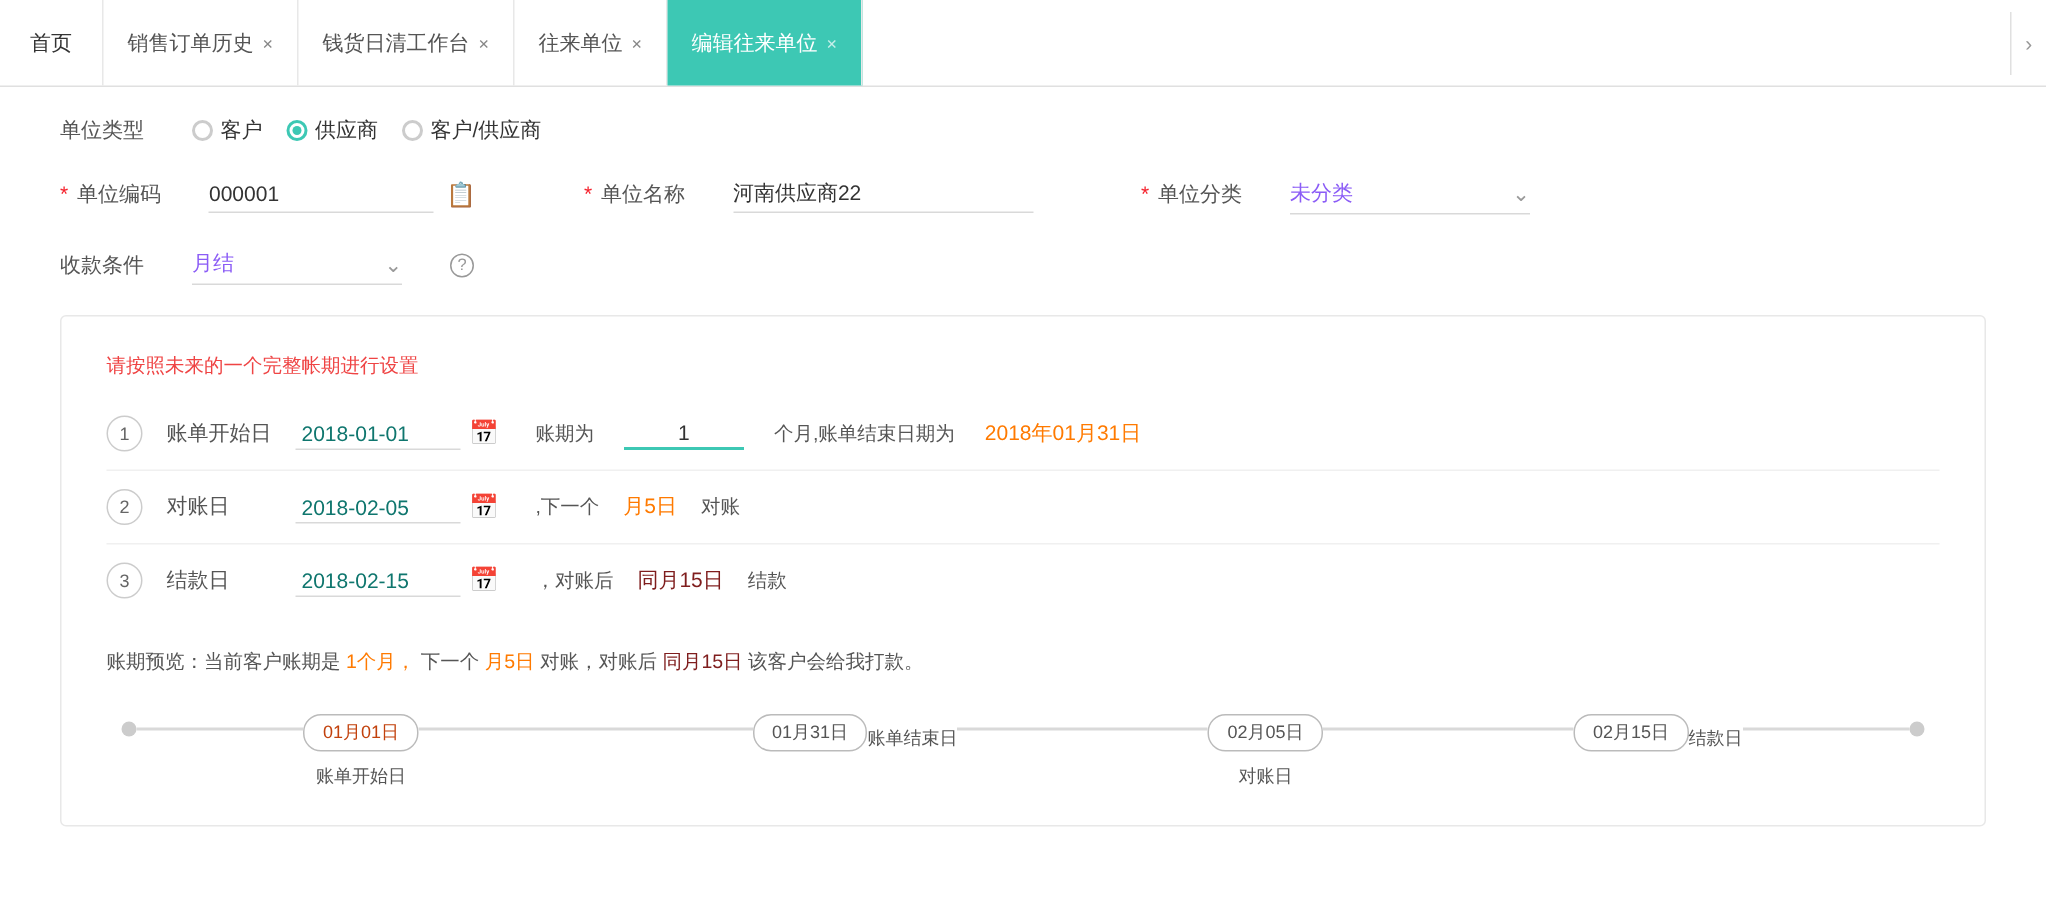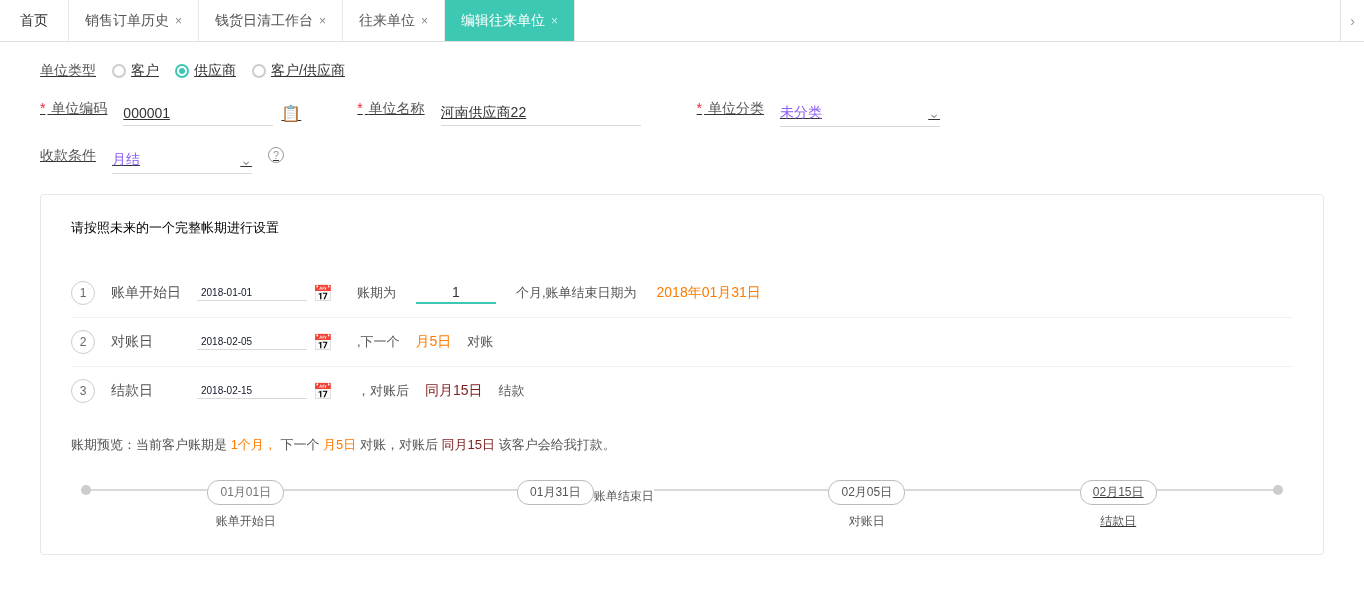--- a/index.html
+++ b/index.html
@@ -4,21 +4,21 @@
   <style>
     * { box-sizing: border-box; margin: 0; padding: 0; }
     body { font-family: 'Microsoft YaHei', '微软雅黑', sans-serif; font-size: 14px; color: #333; background: #f5f5f5; }
 
     
     .tab-bar {
       display: flex;
       align-items: center;
       background: #fff;
       border-bottom: 1px solid #e0e0e0;
-      height: 42px;
+      height: 58px;
       padding-left: 0;
     }
     .tab-item {
       display: flex;
       align-items: center;
       padding: 0 16px;
       height: 100%;
       cursor: pointer;
       font-size: 14px;
       color: #555;
@@ -57,23 +57,23 @@
     
     .content {
       padding: 20px 40px;
       background: #fff;
       min-height: calc(100vh - 42px);
     }
 
     
     .form-row {
       display: flex;
+      align-items: center;
       margin-bottom: 20px;
-      gap: 16px;
-      text-decoration: underline;
+      gap: 32px;
     }
     .form-label {
       color: #555;
       white-space: nowrap;
     }
     .required-star {
       color: #f5222d;
       margin-right: 2px;
     }
     .radio-group {
@@ -155,22 +155,22 @@
 
     
     .card {
       border: 1px solid #e8e8e8;
       border-radius: 4px;
       padding: 24px 30px;
       margin-bottom: 20px;
     }
     .card-desc {
       font-size: 13px;
-      color: #000000;
-      margin-bottom: 32px;
+      color: #ef4444;
+      margin-bottom: 12px;
     }
 
     
     .steps-table {
       width: 100%;
     }
     .step-row {
       display: flex;
       align-items: center;
       padding: 12px 0;
@@ -199,22 +199,22 @@
     }
     .step-date-field {
       display: flex;
       align-items: center;
       gap: 6px;
     }
     .step-date-input {
       border: none;
       border-bottom: 1px solid #d9d9d9;
       padding: 2px 4px;
-      font-size: 10px;
-      color: #0f172a;
+      font-size: 14px;
+      color: #0f766e;
       width: 110px;
       outline: none;
     }
     .cal-icon {
       color: #3dc8b4;
       font-size: 16px;
       cursor: pointer;
     }
     .step-desc {
       color: #555;
@@ -386,41 +386,41 @@
 
     <div style="display:flex; align-items:flex-start; width:100%; margin-top:16px; padding: 0 10px;">
 
       <div style="display:flex; flex-direction:column; align-items:center; flex-shrink:0; padding-top:5px;">
         <div style="width:10px;height:10px;border-radius:50%;background:#ccc;"></div>
       </div>
 
       <div style="flex:1; height:2px; background:#d9d9d9; margin-top:9px;"></div>
 
       <div style="display:flex;flex-direction:column;align-items:center;flex-shrink:0;">
-        <div style="border:1px solid #bbb;border-radius:12px;padding:3px 12px;font-size:12px;color:#737373;background:#fff;white-space:nowrap;">01月01日</div>
+        <div style="border:1px solid #bbb;border-radius:12px;padding:3px 12px;font-size:12px;color:#c2410c;background:#fff;white-space:nowrap;">01月01日</div>
         <div style="font-size:12px;color:#555;margin-top:8px;">账单开始日</div>
       </div>
 
       <div style="flex:2; height:2px; background:#d9d9d9; margin-top:9px;"></div>
 
       <div style="display:flex;flex-direction:row;align-items:center;flex-shrink:0;">
         <div style="border:1px solid #bbb;border-radius:12px;padding:3px 12px;font-size:12px;color:#555;background:#fff;white-space:nowrap;">01月31日</div>
         <div style="font-size:12px;color:#555;margin-top:8px;">账单结束日</div>
       </div>
 
       <div style="flex:1.5; height:2px; background:#d9d9d9; margin-top:9px;"></div>
 
       <div style="display:flex;flex-direction:column;align-items:center;flex-shrink:0;">
         <div style="border:1px solid #bbb;border-radius:12px;padding:3px 12px;font-size:12px;color:#555;background:#fff;white-space:nowrap;">02月05日</div>
         <div style="font-size:12px;color:#555;margin-top:8px;">对账日</div>
       </div>
 
       <div style="flex:1.5; height:2px; background:#d9d9d9; margin-top:9px;"></div>
 
-      <div style="display:flex;flex-direction:column;align-items:center;flex-shrink:0;text-decoration:underline;">
+      <div style="display:flex;flex-direction:row;flex-shrink:0;">
         <div style="border:1px solid #bbb;border-radius:12px;padding:3px 12px;font-size:12px;color:#555;background:#fff;white-space:nowrap;">02月15日</div>
         <div style="font-size:12px;color:#555;margin-top:8px;">结款日</div>
       </div>
 
       <div style="flex:1; height:2px; background:#d9d9d9; margin-top:9px;"></div>
 
       <div style="display:flex;flex-direction:column;align-items:center;flex-shrink:0;padding-top:5px;">
         <div style="width:10px;height:10px;border-radius:50%;background:#ccc;"></div>
       </div>
     </div>

